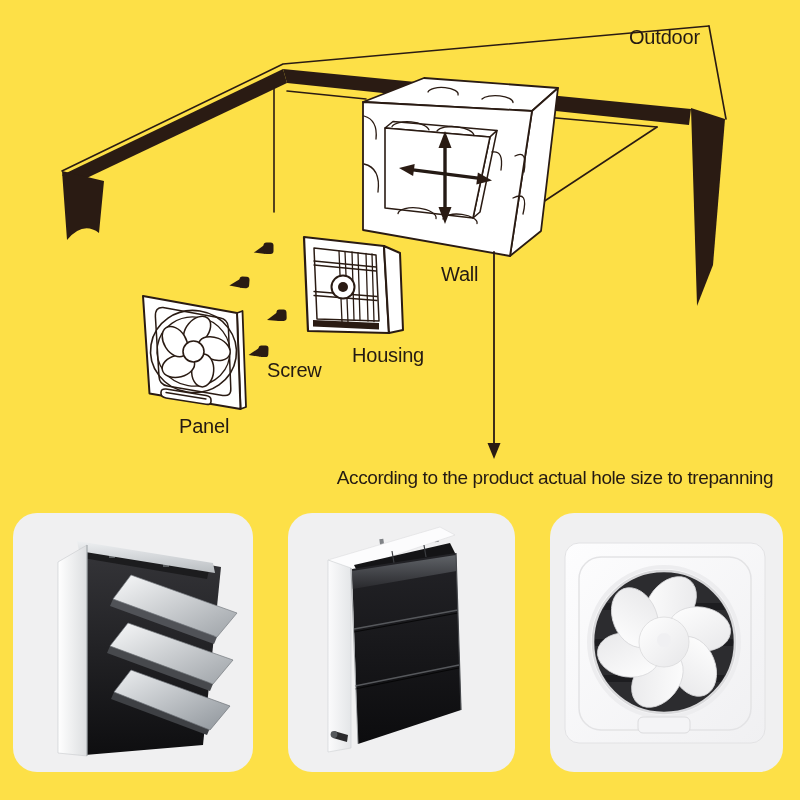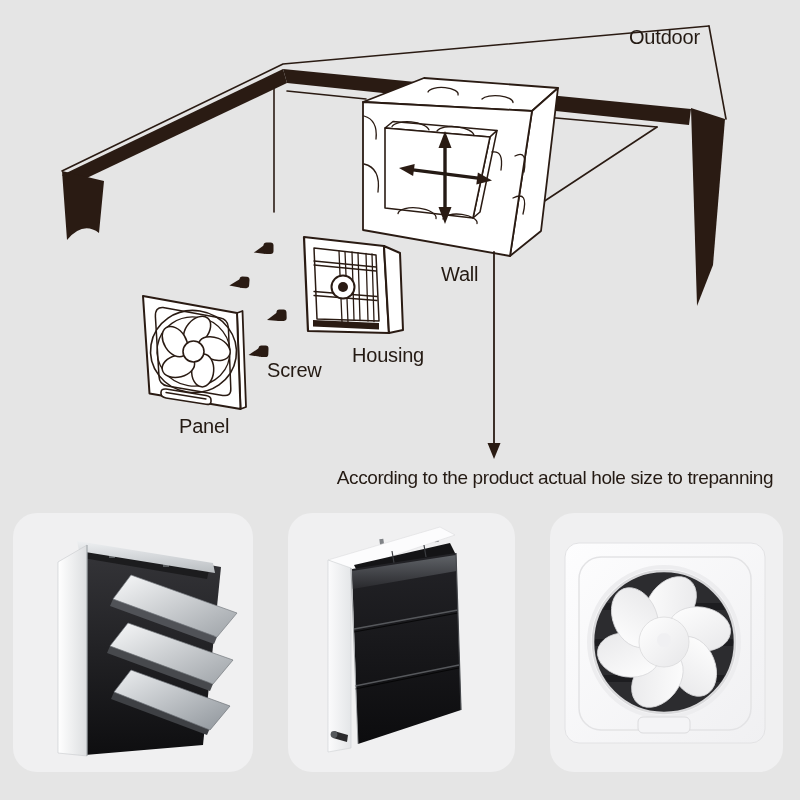--- a/index.html
+++ b/index.html
@@ -1,17 +1,17 @@
 <!DOCTYPE html>
 <html><head>
 <meta charset="utf-8">
 <style>
   html,body{margin:0;padding:0;}
   body{width:800px;height:800px;background:#ffffff;font-family:"Liberation Sans",sans-serif;}
-  .stage{position:relative;width:800px;height:800px;background:#e5e5e5;overflow:hidden;}
+  .stage{position:relative;width:800px;height:800px;background:#fde047;overflow:hidden;}
   .diagram-svg{position:absolute;left:0;top:0;}
   
   .ln{stroke:#2a1b13;fill:none;stroke-width:1.6;stroke-linecap:round;stroke-linejoin:round;}
   .lnw{stroke:#2a1b13;fill:#ffffff;stroke-width:1.8;stroke-linecap:round;stroke-linejoin:round;}
   .dk{fill:#2a1b13;stroke:none;}
   .ar{stroke:#241a14;stroke-width:3.4;fill:none;stroke-linecap:round;}
   .thin{stroke-width:1.3;}
   text.lbl{fill:#241a13;font-size:20px;letter-spacing:-0.2px;}
   text.cap{fill:#241a13;font-size:19px;letter-spacing:-0.4px;}
   .products{position:absolute;left:0;top:513px;width:800px;height:259px;}

